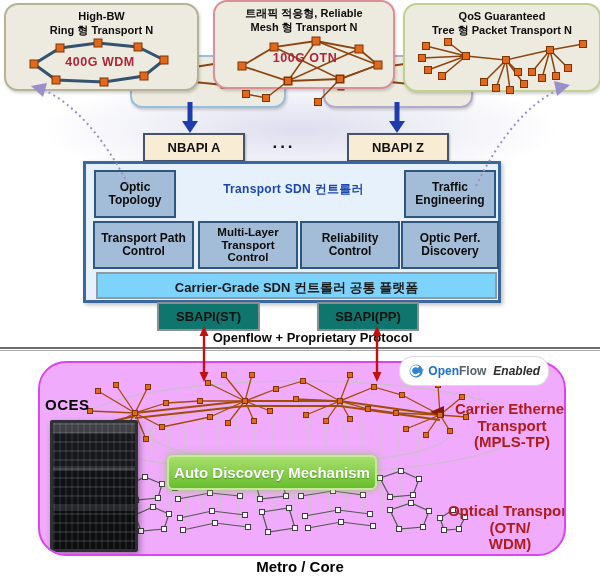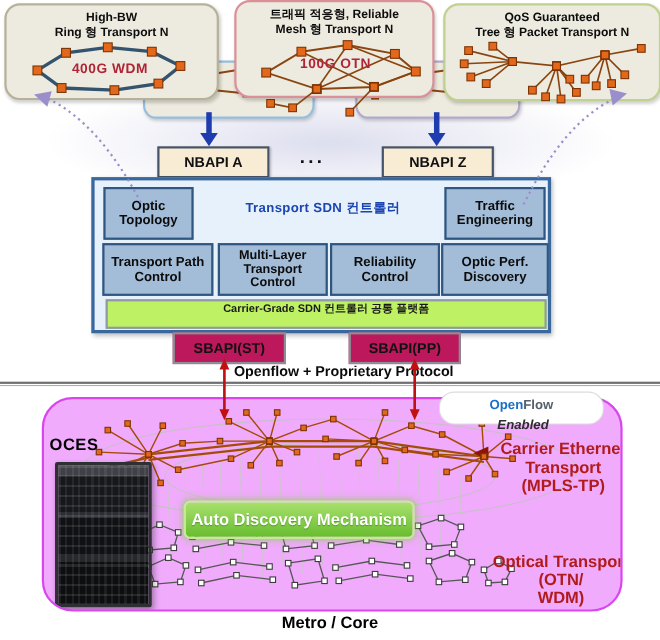--- a/index.html
+++ b/index.html
@@ -6,28 +6,28 @@
   #canvas{position:relative;width:600px;height:582px;background:#ffffff;overflow:hidden;
           font-family:"Liberation Sans",sans-serif;color:#111;}
   .abs{position:absolute;}
   
   .netbox{background:#edeadf;border-radius:14px;box-shadow:1px 2px 3px rgba(0,0,0,.18);}
   .netbox .ttl{margin-top:5px;text-align:center;font-weight:bold;font-size:11px;line-height:1.25;color:#0d0d0d;}
   .tech{font-weight:bold;font-size:12.5px;color:#b02437;text-align:center;letter-spacing:.5px;}
   
   .apibox{background:#f8ecd4;border:2px solid #45536b;display:flex;align-items:center;justify-content:center;
           font-weight:bold;font-size:13px;box-shadow:1px 1px 2px rgba(0,0,0,.25);}
-  .sbapibox{background:#be185d;border:2px solid #8a8f96;display:flex;align-items:center;justify-content:center;
+  .sbapibox{background:#0f766e;border:2px solid #8a8f96;display:flex;align-items:center;justify-content:center;
           font-weight:bold;font-size:13px;}
   
   .ctrl{background:#e7f1fb;border:3px solid #39689f;box-shadow:2px 2px 4px rgba(0,0,0,.25);}
   .module{background:#a3bdd8;border:2px solid #2e5680;display:flex;align-items:center;justify-content:center;
           text-align:center;font-weight:bold;font-size:12px;line-height:1.12;color:#0c0c0c;}
-  .platform{background:#bef264;border:2px solid #8f9aa6;display:flex;align-items:flex-start;justify-content:center;
-          font-weight:bold;font-size:10px;color:#1a1a1a;}
+  .platform{background:#7dd3fc;border:2px solid #8f9aa6;display:flex;align-items:flex-end;justify-content:center;
+          font-weight:bold;font-size:13px;color:#1a1a1a;}
   .ctrl-title{font-weight:bold;font-size:12px;color:#1b46b2;text-align:center;letter-spacing:.3px;}
   .proto{font-weight:bold;font-size:13px;color:#0a0a0a;text-align:center;}
   .dots{font-weight:bold;font-size:17px;letter-spacing:3px;text-align:center;}
   
   .corebox{background:#f0abfc;border:2px solid #d946ef;border-radius:28px;overflow:hidden;}
   .rack{background:
      repeating-linear-gradient(180deg, rgba(255,255,255,.10) 0 2px, rgba(0,0,0,0) 2px 9px),
      repeating-linear-gradient(90deg, rgba(255,255,255,.07) 0 2px, rgba(0,0,0,0) 2px 6px),
      linear-gradient(180deg,#3f4146 0 8%,#17181b 8% 34%,#2c2e33 34% 38%,#101114 38% 66%,#26282c 66% 70%,#0d0e10 70% 100%);
      border:3px solid #2e3034;border-radius:2px;box-shadow:2px 3px 6px rgba(0,0,0,.35);}
@@ -392,21 +392,21 @@
       <div>Transport</div>
       <div>(MPLS-TP)</div>
     </div>
     <div class="abs redlbl" style="left:394px;top:140px;width:152px;z-index:3;">
       <div>Optical Transport</div>
       <div>(OTN/</div>
       <div>WDM)</div>
     </div>
   </div>
 
-  <div class="abs logo" style="left:400px;top:357px;width:132px;height:28px;z-index:6;flex-direction:column;">
+  <div class="abs logo" style="left:400px;top:357px;width:132px;height:28px;z-index:6;">
     <svg width="20" height="20" viewBox="0 0 20 20">
       <path d="M12,9 q6,-3 8,0 q-5,.5 -8,2 z" fill="#98a3ad"></path>
       <circle cx="10" cy="10" r="8" fill="#2e86d2"></circle>
       <path d="M13,5.5 a5.5,5.5 0 1 0 1,7" stroke="#ffffff" stroke-width="2.4" fill="none"></path>
     </svg>
     <span><span class="lg-open">Open</span><span class="lg-flow">Flow</span></span>
     <span class="lg-enabled">Enabled</span>
   </div>
 
   <div class="abs caption" style="left:0;top:558px;width:600px;z-index:3;">Metro / Core</div>

